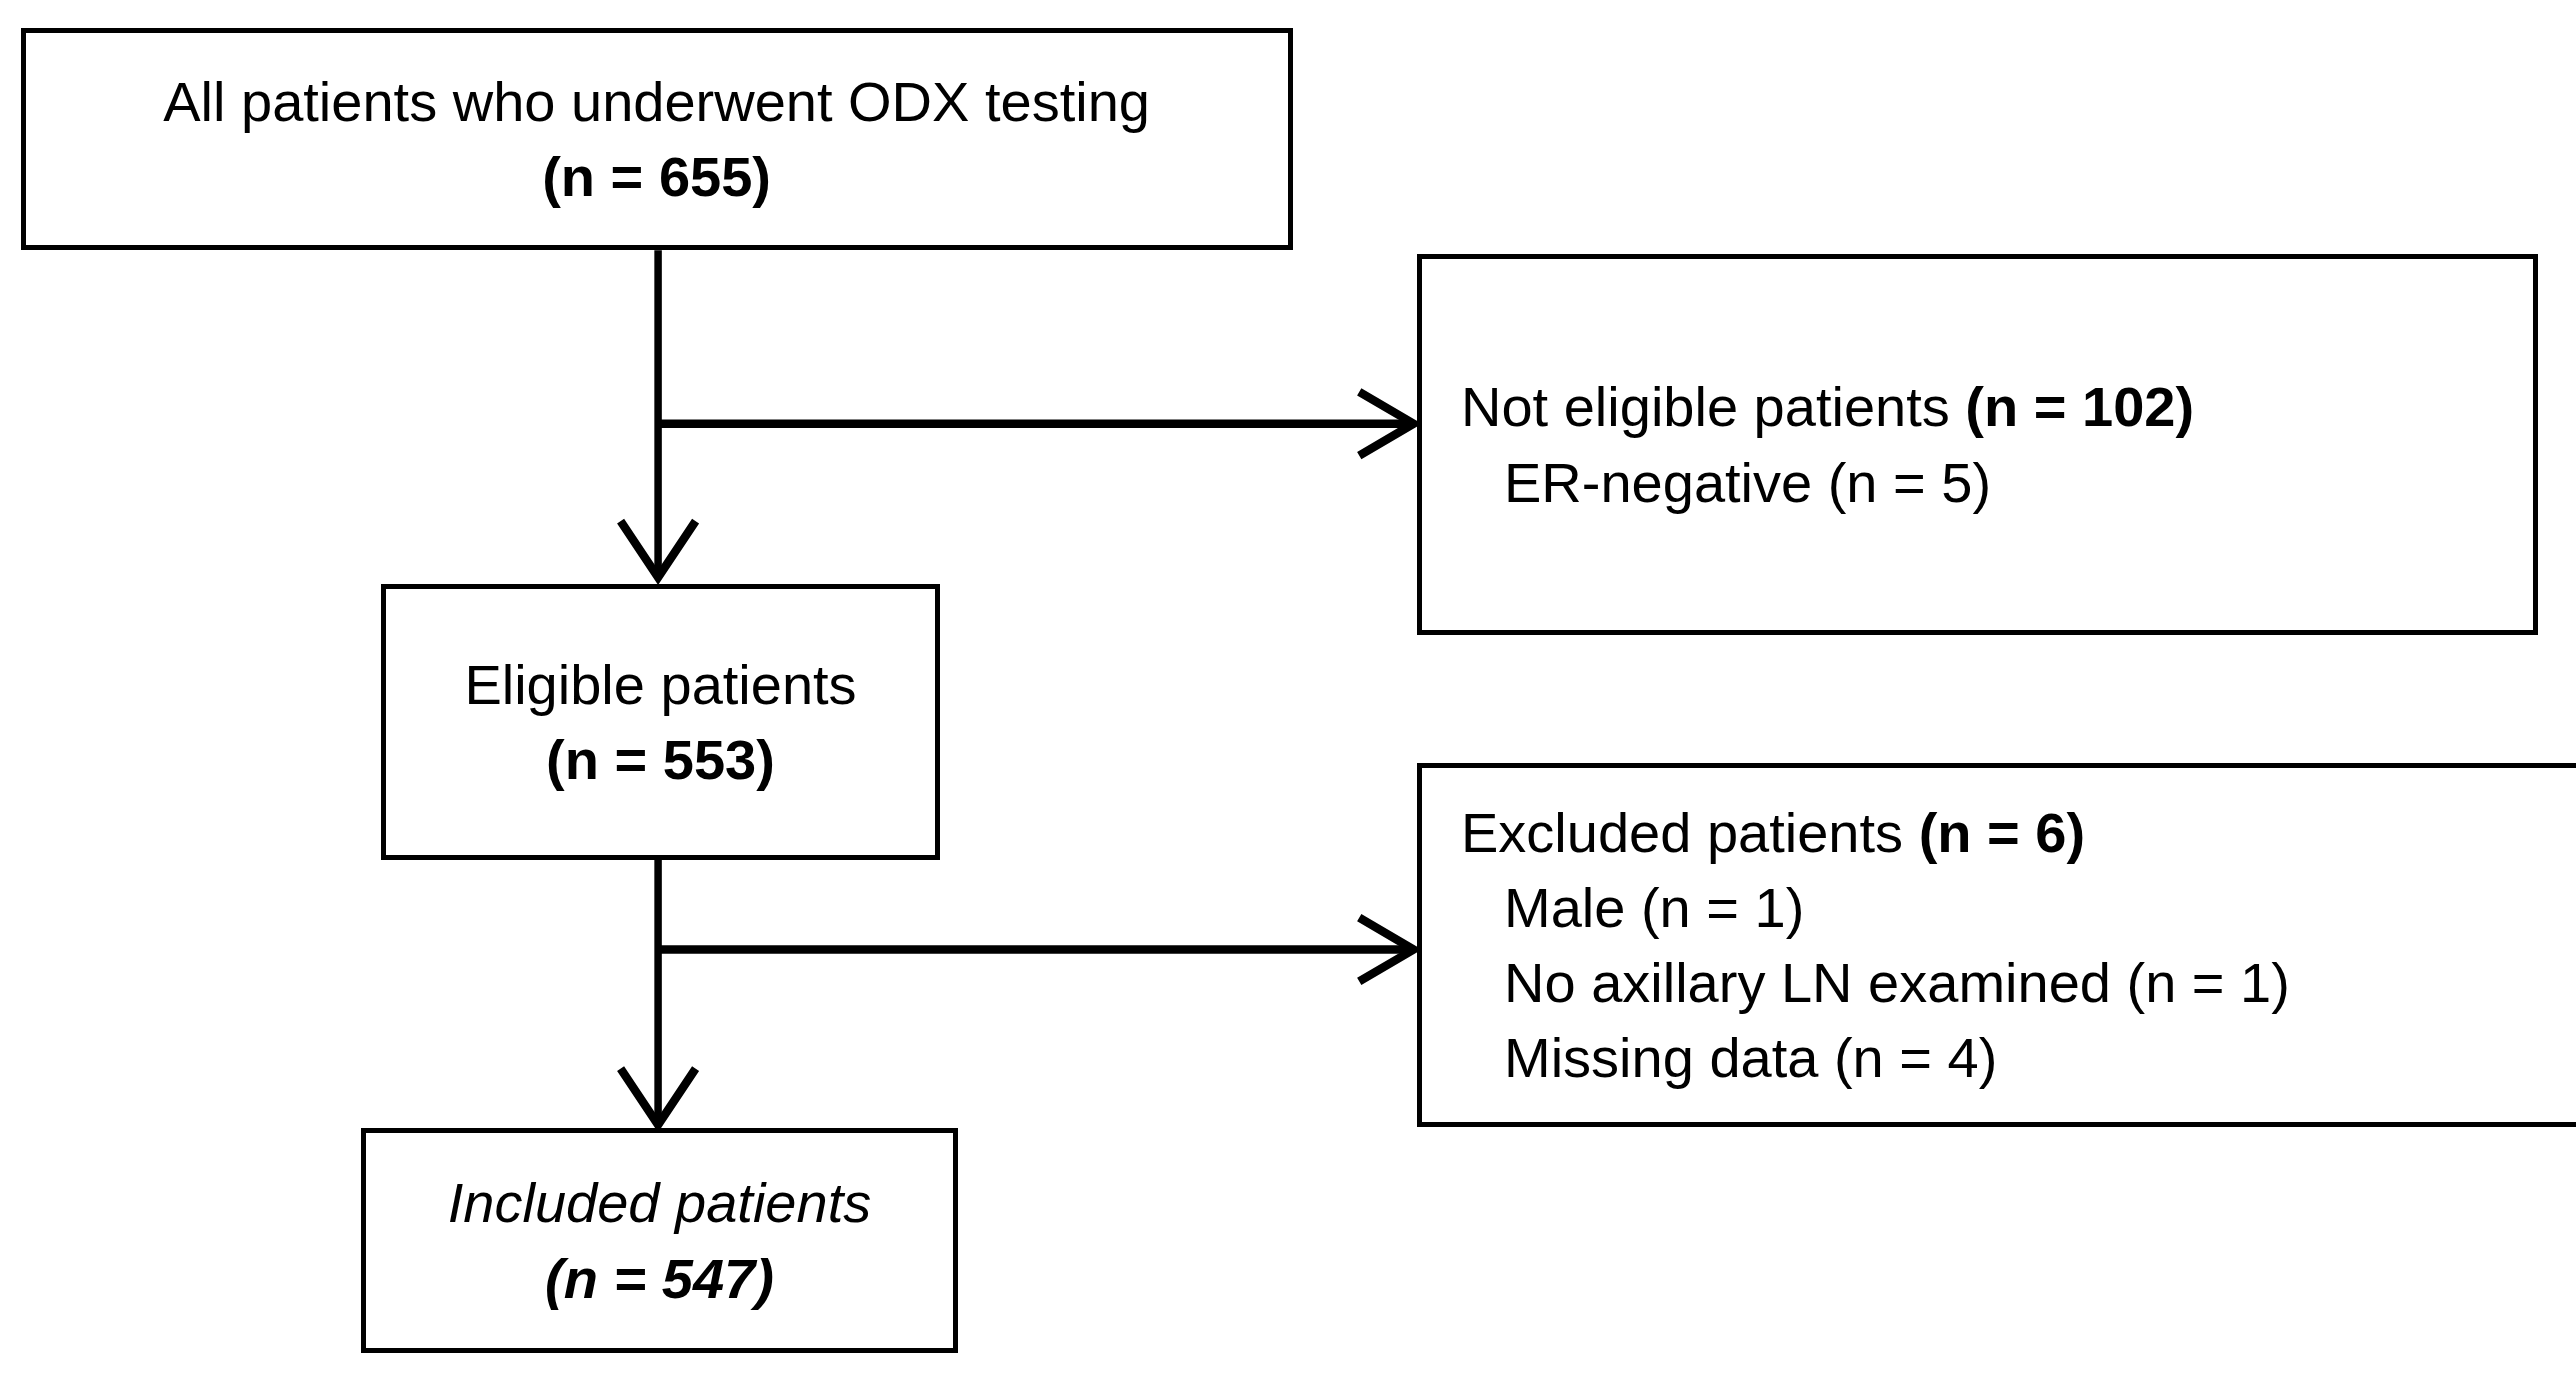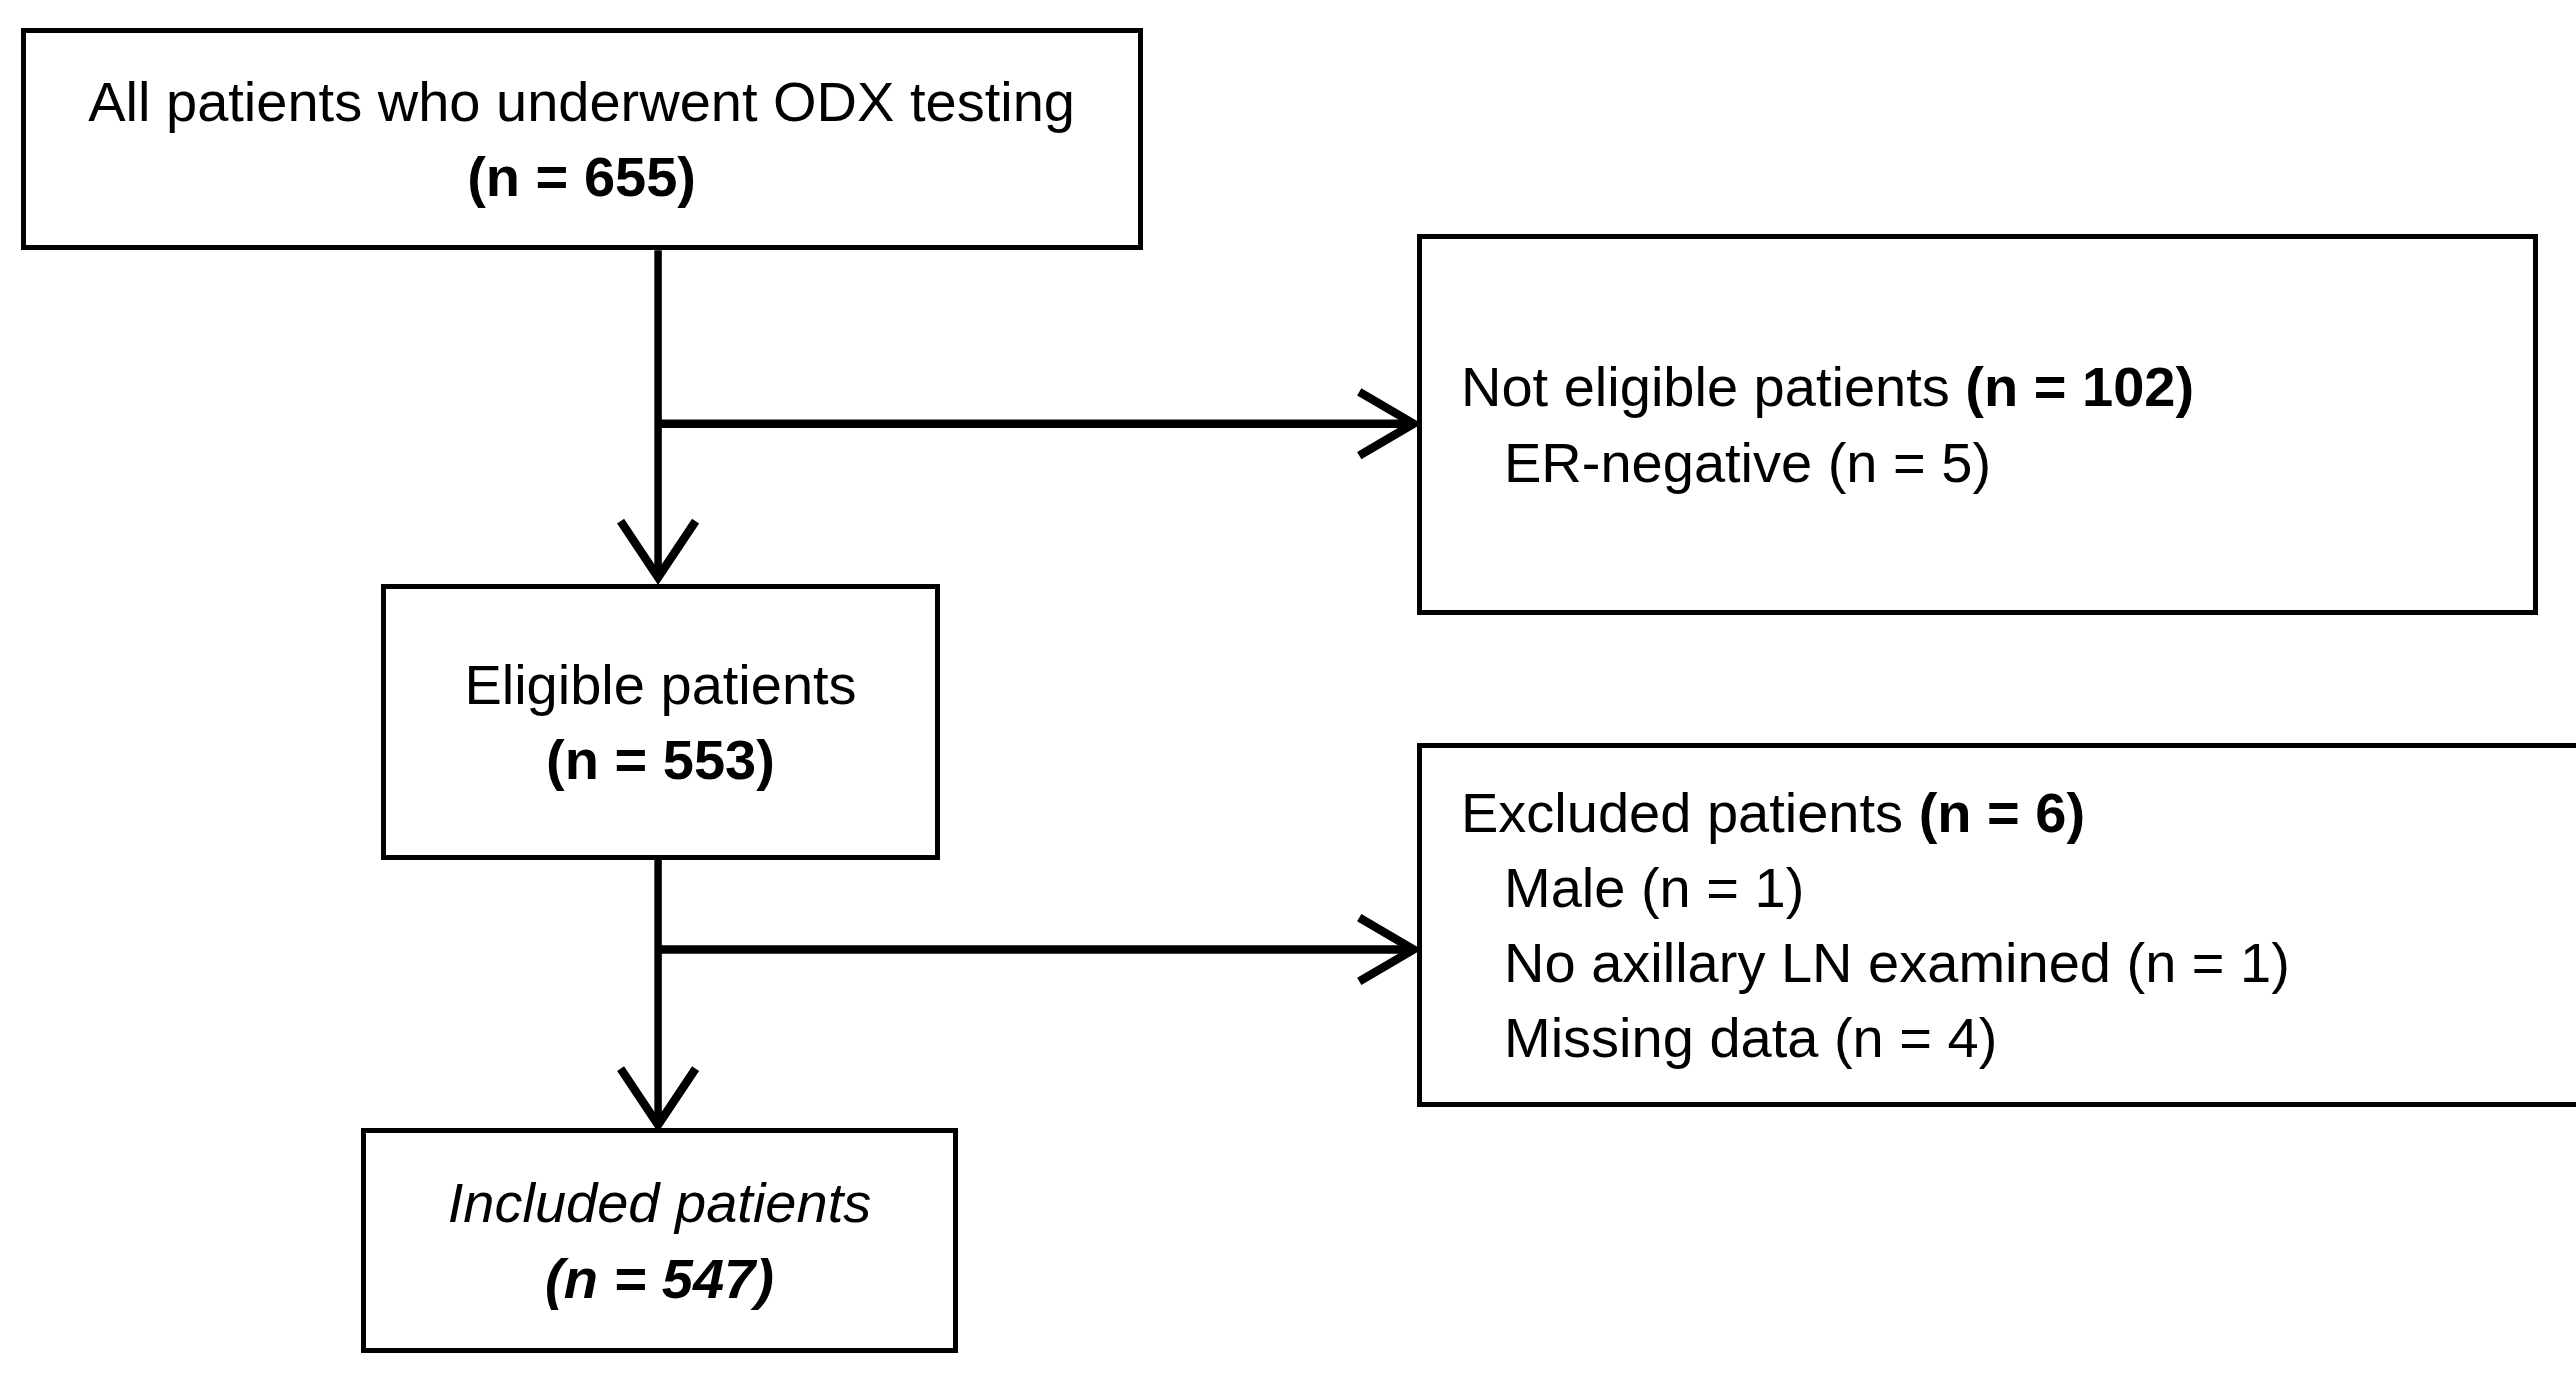--- a/index.html
+++ b/index.html
@@ -28,33 +28,34 @@
     justify-content: center;
     color: #000000;
   }
   .node.centered {
     align-items: center;
     text-align: center;
   }
   .node.left {
     align-items: flex-start;
     text-align: left;
+    margin-top: 20px;
   }
   .tline {
     font-size: 56px;
     line-height: 1.34;
     white-space: nowrap;
     color: #000000;
   }
   .tline.bold { font-weight: bold; }
   .sub { padding-left: 43px; }
   .nb { font-weight: bold; }
 
   
-  #box-all        { left: 20.6px;   top: 28px;   width: 1122px; height: 222px; }
+  #box-all        { left: 20.6px;   top: 28px;   width: 1272px; height: 222px; }
   #box-eligible   { left: 381px;  top: 584px;  width: 559px;  height: 276px; }
   #box-included   { left: 361px;  top: 1128px; width: 597px;  height: 225px; font-style: italic; }
   #box-noteligible{ left: 1417px; top: 234px;  width: 1121px; height: 381px;  padding-left: 39px; }
   #box-excluded   { left: 1417px; top: 743px;  width: 1356px; height: 364px;  padding-left: 39px; }
 
   
   #connectors {
     position: absolute;
     left: 0;
     top: 0;

